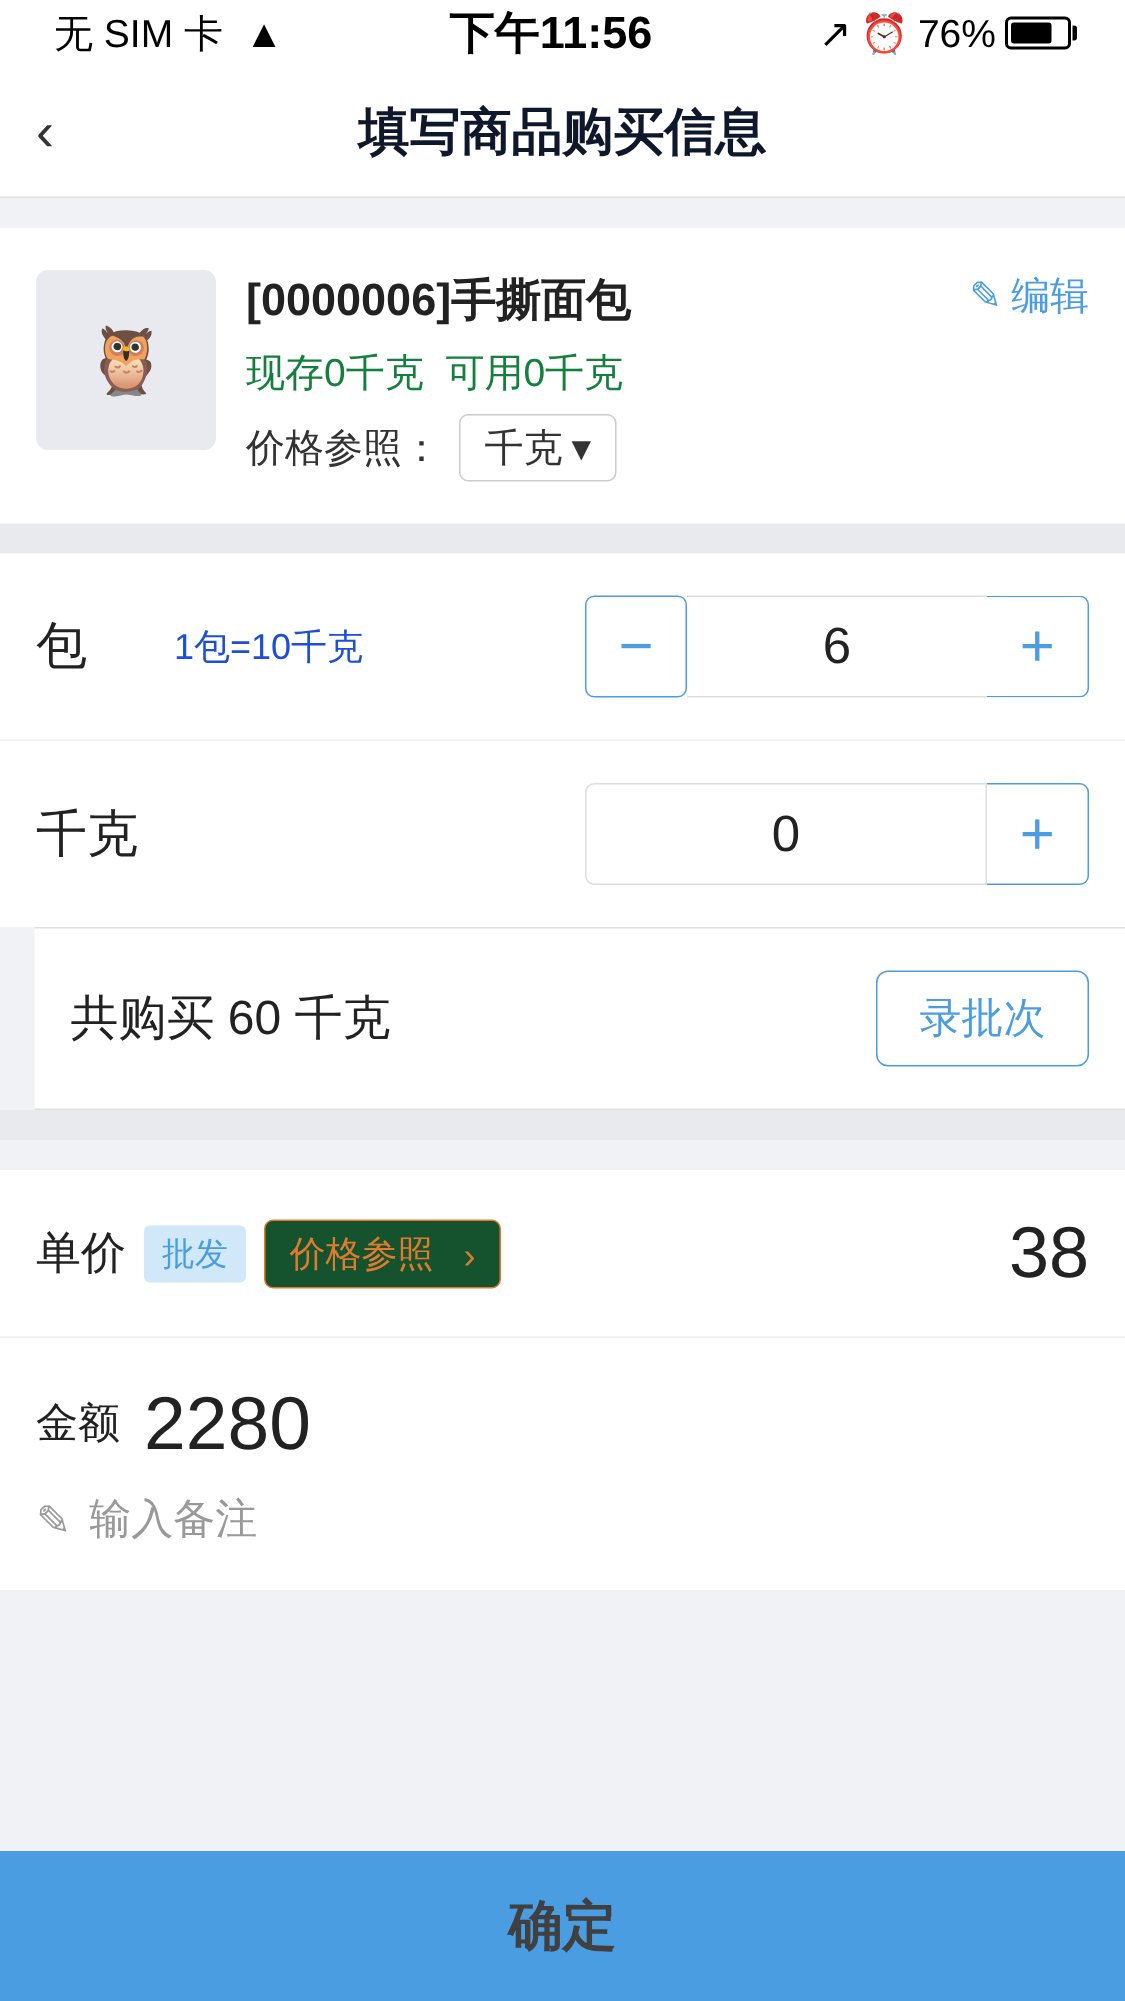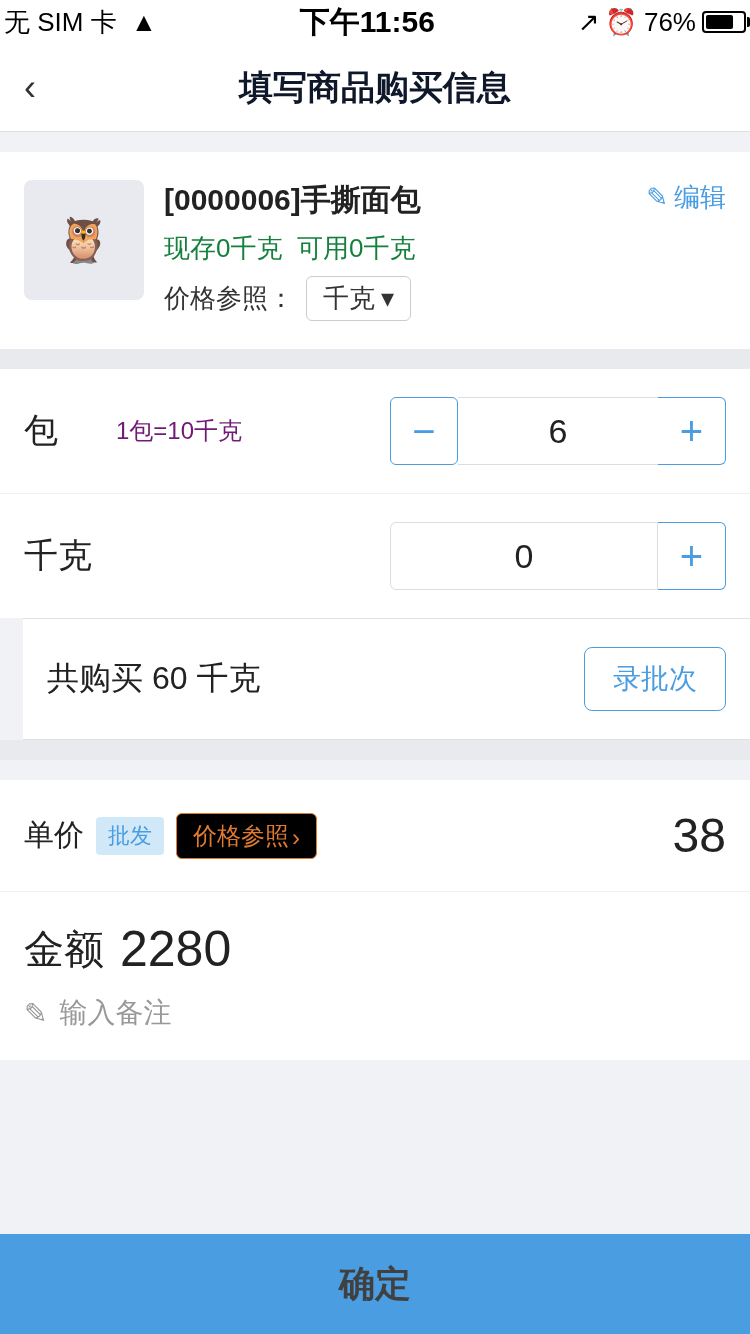--- a/index.html
+++ b/index.html
@@ -13,21 +13,21 @@
       flex-direction: column;
     }
 
     
     .status-bar {
       height: 44px;
       background: #fff;
       display: flex;
       align-items: center;
       justify-content: space-between;
-      padding: 0 4px;
+      padding: 0 36px;
       font-size: 28px;
       font-weight: 500;
     }
     .status-left { font-size: 26px; color: #000; }
     .status-center { font-size: 30px; color: #000; font-weight: 600; }
     .status-right { display: flex; align-items: center; gap: 6px; font-size: 26px; color: #000; }
     .battery-icon {
       width: 44px; height: 22px;
       border: 2px solid #000;
       border-radius: 4px;
@@ -127,21 +127,21 @@
       border-bottom: 1px solid #f0f0f0;
     }
     .input-label {
       font-size: 34px;
       color: #222;
       font-weight: 500;
       min-width: 80px;
     }
     .input-hint {
       font-size: 24px;
-      color: #701a75;
+      color: #1d4ed8;
       margin-left: 12px;
       flex: 1;
     }
     .qty-control {
       display: flex;
       align-items: center;
       gap: 0;
     }
     .qty-btn {
       width: 68px;
@@ -219,36 +219,36 @@
       font-size: 22px;
       padding: 4px 12px;
       border-radius: 4px;
     }
     .price-ref-btn {
       border: 1px solid #e07a30;
       border-radius: 6px;
       padding: 6px 16px;
       font-size: 24px;
       color: #e07a30;
-      background: #000000;
+      background: #14532d;
       display: flex;
       align-items: flex-end;
-      gap: 3px;
+      gap: 20px;
       cursor: pointer;
     }
     .price-value { font-size: 48px; color: #222; font-weight: 500; }
 
     
     .amount-section {
       background: #fff;
       padding: 28px 24px;
       margin-top: 2px;
     }
     .amount-row { display: flex; align-items: center; gap: 16px; margin-bottom: 16px; }
-    .amount-label { font-size: 40px; color: #222; }
+    .amount-label { font-size: 28px; color: #222; }
     .amount-value { font-size: 50px; color: #222; font-weight: 400; }
     .remark-row { display: flex; align-items: center; gap: 12px; cursor: pointer; }
     .remark-icon { font-size: 28px; color: #999; }
     .remark-text { font-size: 28px; color: #999; }
 
     
     .flex-spacer { flex: 1; background: #f0f2f5; }
 
     
     .bottom-btn {

